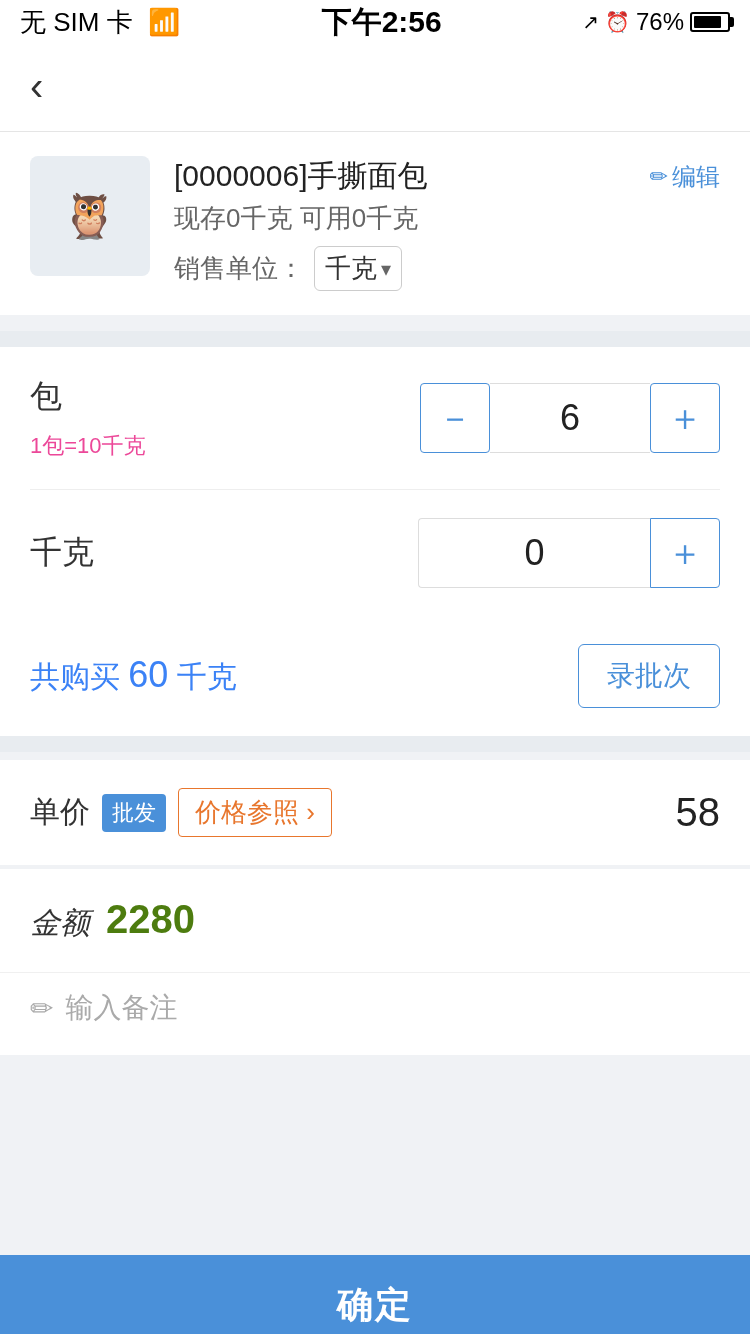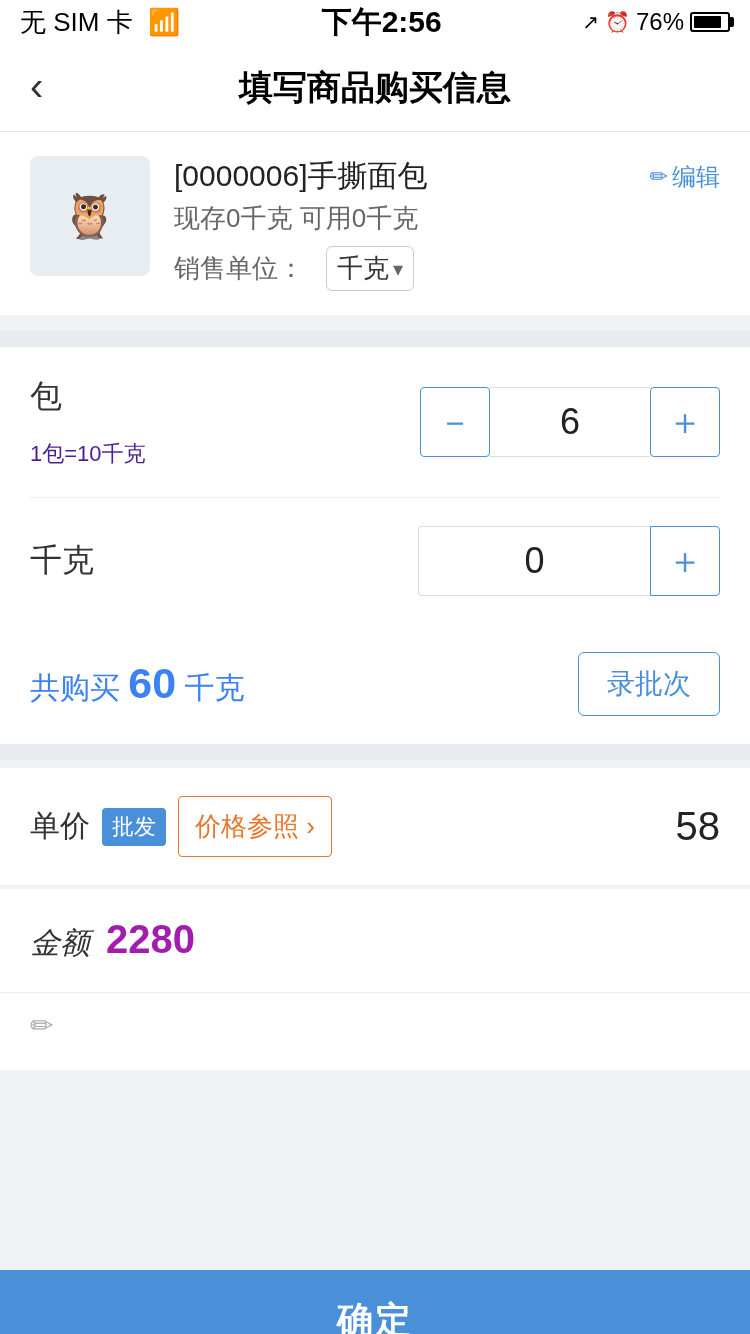--- a/index.html
+++ b/index.html
@@ -85,21 +85,21 @@
     .product-title-row {
       display: flex;
       align-items: center;
       justify-content: space-between;
       gap: 28px;
     }
     .product-name { font-size: 30px; color: #222; font-weight: 500; }
     .edit-link { font-size: 24px; color: #4a90d9; display: flex; align-items: center; gap: 4px; }
     .edit-icon-small { font-size: 22px; }
     .product-stock { font-size: 26px; color: #666; margin-top: 4px; }
-    .product-unit-row { display: flex; align-items: center; gap: 22px; margin-top: 10px; font-family: Liberation Serif, serif; }
+    .product-unit-row { display: flex; align-items: center; gap: 10px; margin-top: 10px; font-family: Liberation Serif, serif; }
     .unit-label { font-size: 26px; color: #666; }
     .unit-select {
       border: 1px solid #ccc;
       border-radius: 6px;
       padding: 4px 10px;
       font-size: 26px;
       color: #333;
       background: #fff;
       display: flex;
       align-items: center;
@@ -120,21 +120,21 @@
     }
 
     .quantity-row {
       display: flex;
       align-items: center;
       padding: 28px 0;
       border-bottom: 1px solid #eee;
     }
     .quantity-label-group { flex: 1; display: flex; flex-direction: column; }
     .quantity-label { font-size: 32px; color: #333; font-weight: 500; }
-    .quantity-hint { font-size: 22px; color: #4c1d95; margin-top: 20px; }
+    .quantity-hint { font-size: 22px; color: #ec4899; margin-top: 12px; }
     .quantity-control {
       display: flex;
       align-items: center;
       gap: 0;
     }
     .qty-btn {
       width: 70px;
       height: 70px;
       border: 1.5px solid #4a90d9;
       background: #fff;
@@ -238,38 +238,38 @@
       background: #4a90d9;
       color: #fff;
       font-size: 22px;
       padding: 4px 10px;
       border-radius: 4px;
     }
     .price-ref-btn {
       border: 1.5px solid #e8762d;
       color: #e8762d;
       font-size: 26px;
-      padding: 12px 16px;
+      padding: 6px 16px;
       border-radius: 4px;
       background: #fff;
       display: flex;
       align-items: center;
       gap: 4px;
       cursor: pointer;
     }
     .price-value { font-size: 40px; color: #222; font-weight: 500; }
     .amount-row {
       display: flex;
       align-items: baseline;
       gap: 16px;
       background: #fff;
       padding: 28px 30px;
     }
     .amount-label { font-size: 30px; color: #333; font-style: italic; }
-    .amount-value { font-size: 40px; color: #a21caf; font-weight: 600; }
+    .amount-value { font-size: 40px; color: #4d7c0f; font-weight: 600; }
     .remark-row {
       display: flex;
       align-items: center;
       gap: 12px;
       background: #fff;
       padding: 16px 30px 28px;
       border-top: 1px solid #f0f0f0;
     }
     .remark-icon { font-size: 28px; color: #aaa; }
     .remark-text { font-size: 28px; color: #aaa; }
@@ -312,21 +312,20 @@
     <span style="font-size:20px;">⏰</span>
     <span>76%</span>
     <span class="battery-icon">
         <span class="battery-fill"></span>
       </span>
   </div>
 </div>
 
 <div class="nav-bar">
   <span class="nav-back">‹</span>
-  <span class="nav-title">填写商品购买信息</span>
 </div>
 
 <div class="product-card">
   <div class="product-image">
     <span class="owl-icon">🦉</span>
   </div>
   <div class="product-info">
     <div class="product-title-row">
       <span class="product-name">[0000006]手撕面包</span>
       <span class="edit-link">
@@ -368,21 +367,21 @@
     <div class="kilo-input-group">
       <input class="kilo-input" value="0" type="text" style="">
       <div class="kilo-btn-plus">＋</div>
     </div>
   </div>
 </div>
 
 <div class="summary-section">
   <span class="summary-text">
     <span>共购买</span>
-    <span> </span><span style="font-weight:700;font-size:43px;">60</span><span> </span>
+    <span> </span><span style="font-weight:400;font-size:36px;">60</span><span> </span>
     <span>千克</span>
   </span>
   <button class="batch-btn">录批次</button>
 </div>
 
 <div class="section-divider"></div>
 
 <div class="price-section">
   <div class="price-row">
     <div class="price-label-group">
@@ -394,20 +393,21 @@
   </div>
 </div>
 
 <div style="background:#fff; margin-top:4px;">
   <div class="amount-row">
     <span class="amount-label">金额</span>
     <span class="amount-value">2280</span>
   </div>
   <div class="remark-row">
     <span class="remark-icon">✏</span>
+    <span class="remark-text">输入备注</span>
   </div>
 </div>
 
 <div class="empty-area"></div>
 
 <div class="confirm-bar">
   <span class="confirm-text">确定</span>
 </div>
 
 </body></html>

